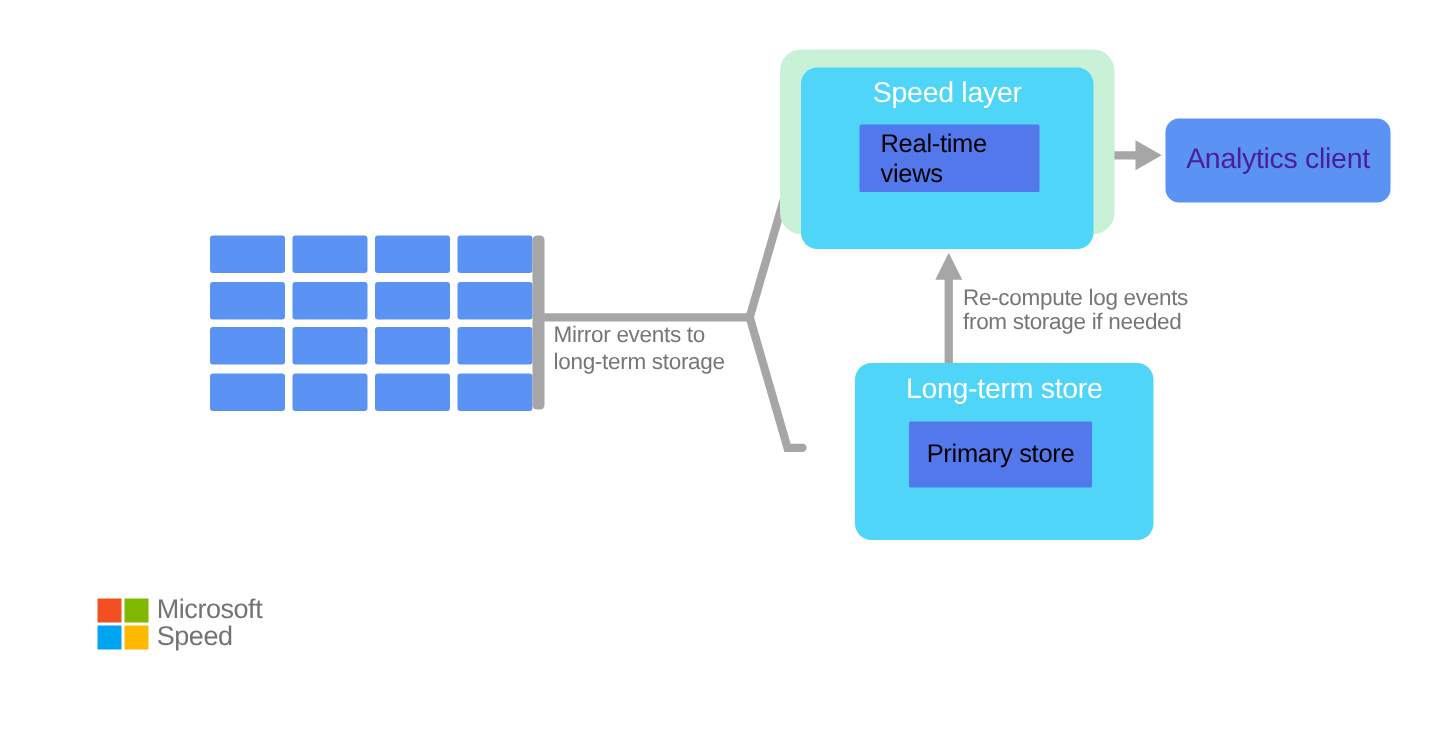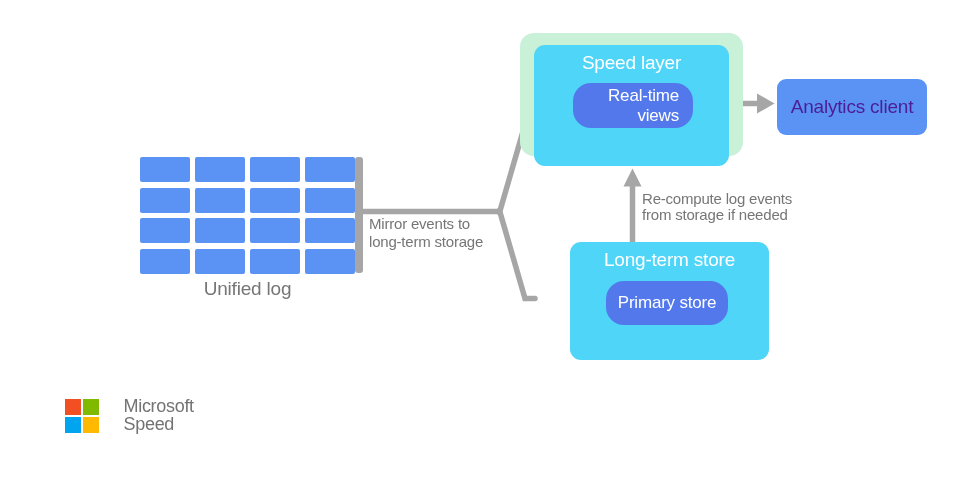--- a/index.html
+++ b/index.html
@@ -87,24 +87,24 @@
   .box-title {
     padding-top: 7px;
     text-align: center;
     font-size: 19px;
     letter-spacing: -0.2px;
     color: #ffffff;
   }
   .inner-box {
     position: absolute;
     background: var(--inner-blue, #5378ec);
-    border-radius: 18px;
+    border-radius: 1px;
     display: flex; align-items: center; justify-content: center;
-    text-align: right;
-    color: #ffffff;
+    text-align: left;
+    color: #000000;
     font-size: 17px;
     line-height: 20px;
     letter-spacing: -0.2px;
   }
   .inner-realtime { left: 39px; top: 38px; width: 120px; height: 45px; }
   .inner-realtime span { display: inline-block; max-width: 92px; }
   .inner-primary  { left: 36px; top: 39px; width: 122px; height: 44px; }
   .client-box {
     position: absolute; left: 777px; top: 79px;
     width: 150px; height: 56px;
@@ -126,21 +126,21 @@
     grid-template-columns: 15.5px 15.5px;
     grid-auto-rows: 15.5px;
     gap: 2.5px;
     margin-top: 1px;
   }
   .sq-red    { background: var(--ms-red, #f25022); }
   .sq-green  { background: var(--ms-green, #7fba00); }
   .sq-blue   { background: var(--ms-blue, #00a4ef); }
   .sq-yellow { background: var(--ms-yellow, #ffb900); }
   .logo-text {
-    margin-left: 25px;
+    margin-left: 6px;
     color: var(--logo-text-gray, #737373);
     font-size: 18px;
     line-height: 17.5px;
     letter-spacing: -0.3px;
   }
 </style>
 </head>
 <body>
 
 <div class="canvas">
@@ -159,21 +159,20 @@
       <div class="log-cell"></div>
       <div class="log-cell"></div>
       <div class="log-cell"></div>
       <div class="log-cell"></div>
       <div class="log-cell"></div>
       <div class="log-cell"></div>
     </div>
   <div class="log-bar"></div>
 
   <div class="caption caption-unified">
-    <div>Unified log</div>
   </div>
 
   <svg class="connectors" viewBox="0 0 960 500">
     <path class="ln" d="M 362.5 211.5 L 499 211.5"></path>
     <path class="ln" d="M 535 112.5 L 528.5 112.5 L 499.5 212.5"></path>
     <path class="ln" d="M 535 298.5 L 525 298.5 L 499.5 210.5"></path>
     <g>
       <path class="ln" d="M 729 103.5 L 758 103.5"></path>
       <polygon class="arrow-head" points="757,93.5 774.5,103.5 757,113.5"></polygon>
     </g>

